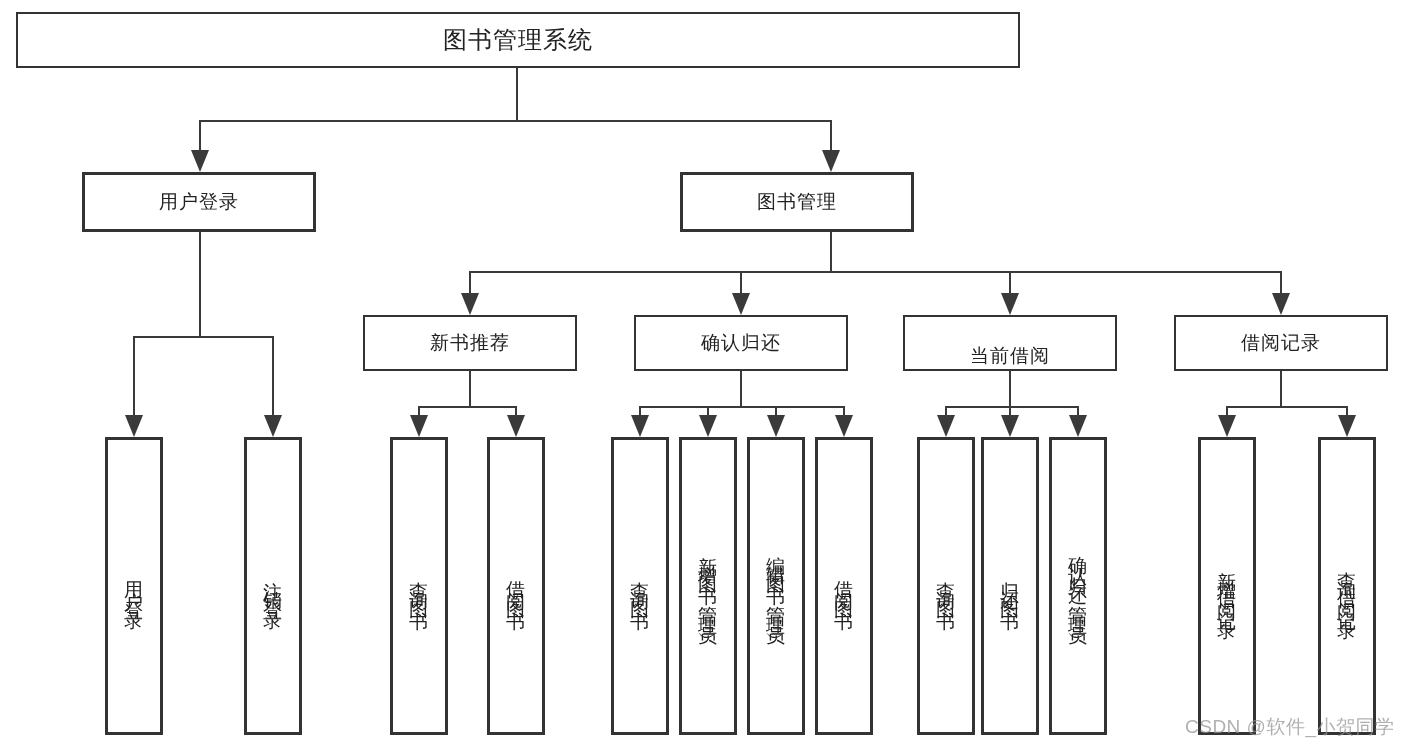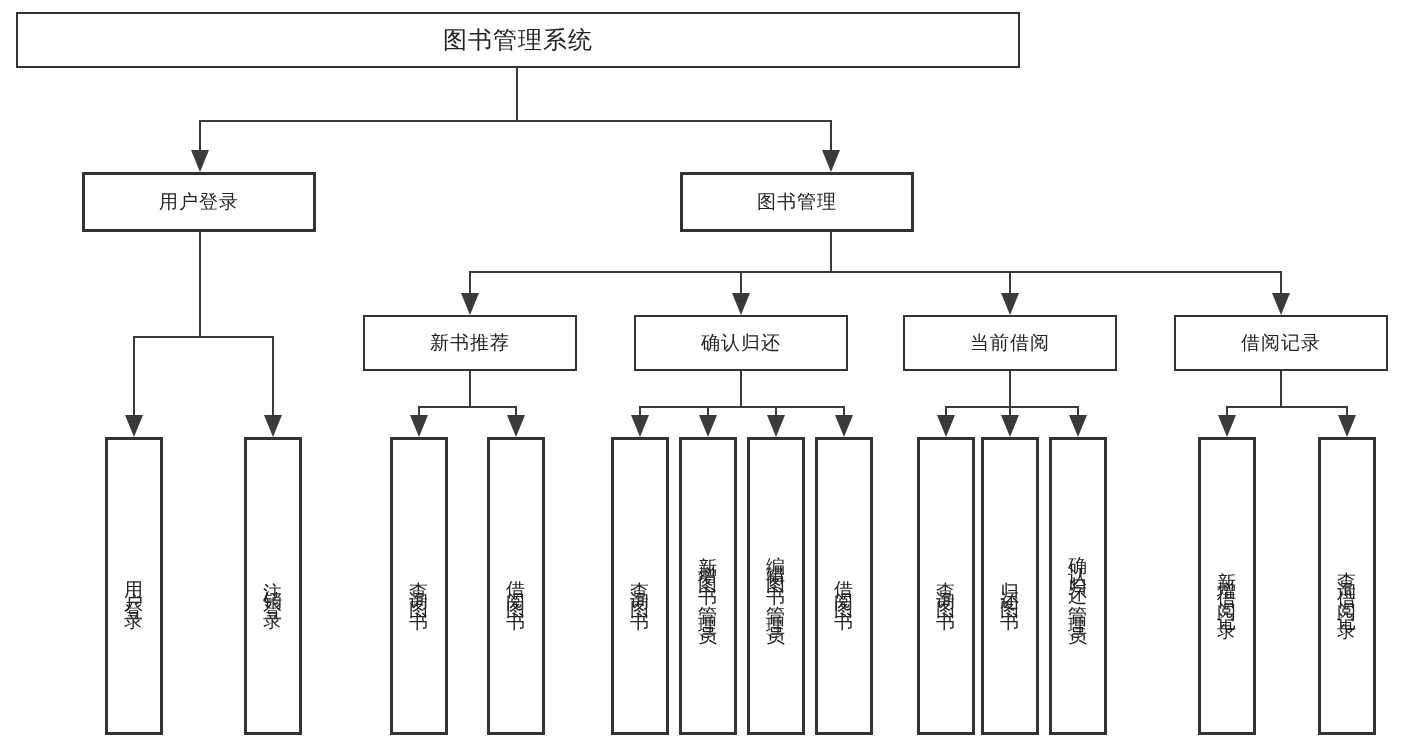--- a/index.html
+++ b/index.html
@@ -113,21 +113,21 @@
   <div class="arrowhead" style="left:1001px; top:293px;"></div>
   <div class="ln" style="left:1280px; top:271px; width:2px; height:25px;"></div>
   <div class="arrowhead" style="left:1272px; top:293px;"></div>
 
   <div class="box lvl3" style="left:363px;">
     <span class="hlabel">新书推荐</span>
   </div>
   <div class="box lvl3" style="left:634px;">
     <span class="hlabel">确认归还</span>
   </div>
-  <div class="box lvl3" style="left:903px;">
+  <div class="box lvl3" style="left:903px;align-items:flex-end;">
     <span class="hlabel">当前借阅</span>
   </div>
   <div class="box lvl3" style="left:1174px;text-align:center;">
     <span class="hlabel">借阅记录</span>
   </div>
 
   <div class="ln" style="left:469px; top:371px; width:2px; height:37px;"></div>
   <div class="ln" style="left:418px; top:406px; width:99px; height:2px;"></div>
   <div class="ln" style="left:418px; top:406px; width:2px; height:12px;"></div>
   <div class="arrowhead" style="left:410px; top:415px;"></div>
@@ -198,14 +198,15 @@
     <span class="vtext">确认归还（管理员）</span>
   </div>
 
   <div class="box tall" style="left:1198px;">
     <span class="vtext">新增借阅记录</span>
   </div>
   <div class="box tall" style="left:1318px;">
     <span class="vtext">查询借阅记录</span>
   </div>
 
+  <div class="watermark">CSDN @软件_小贺同学</div>
 
 </div>
 
 </body></html>

